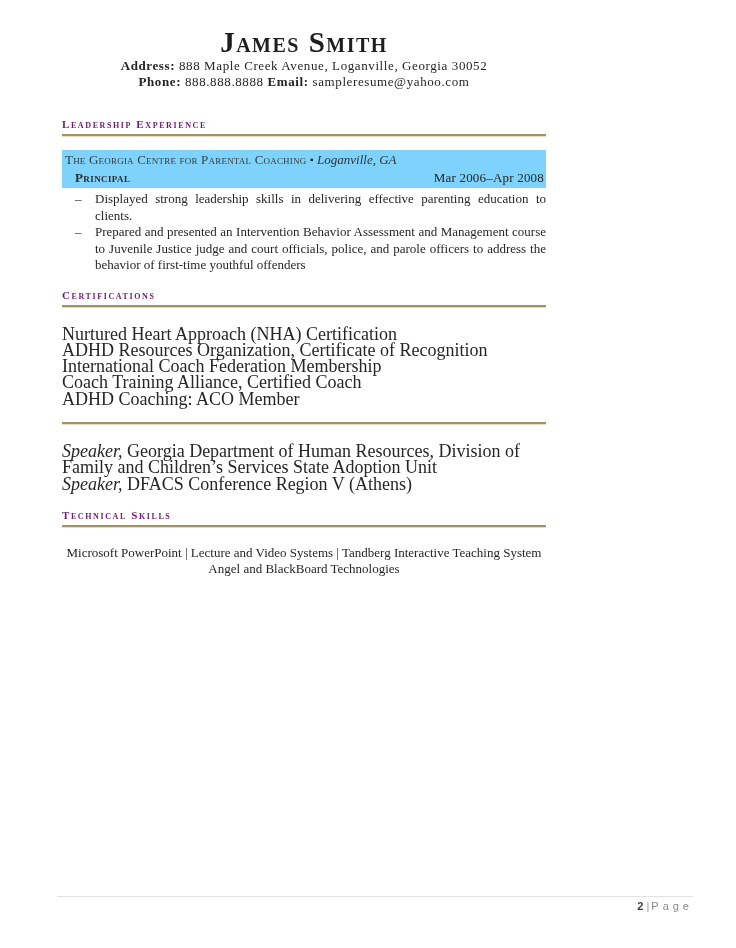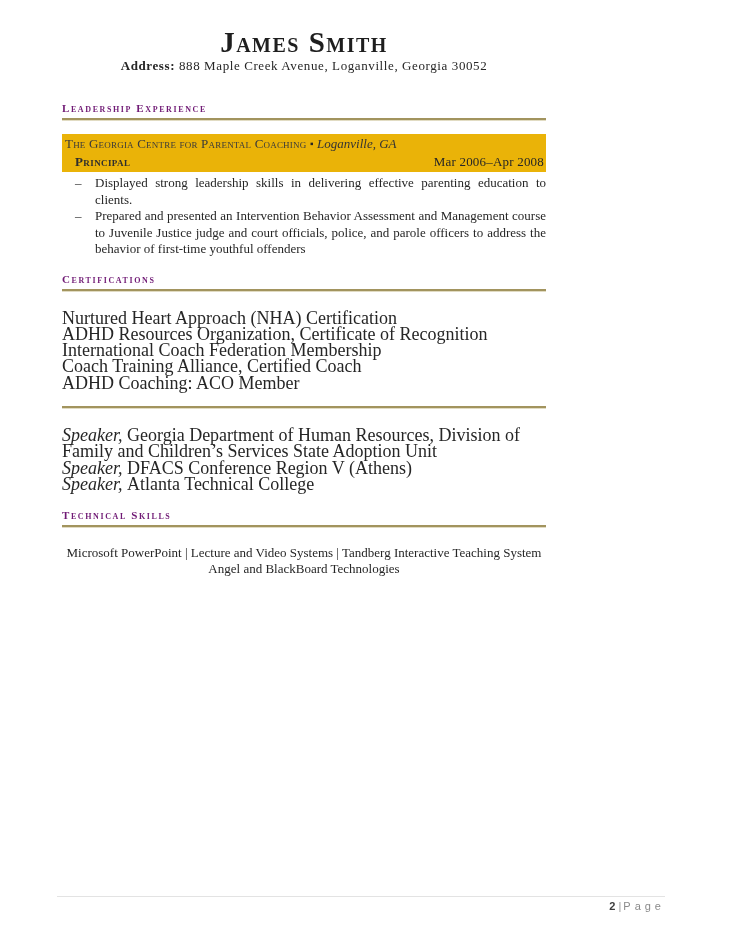--- a/index.html
+++ b/index.html
@@ -50,21 +50,21 @@
   }
   .sec-rule {
     height: 3px;
     margin-top: 2px;
     background: linear-gradient(to bottom, #a2945e 0%, #a2945e 60%, #d9d2b4 60%, #e7e2cd 100%);
   }
 
   
   .employer-box {
     margin-top: 13px;
-    background: #eab308;
+    background: #7dd3fc;
     padding: 1px 2px 2px 3px;
   }
   .employer-line {
     font-size: 13px;
     line-height: 17px;
     font-variant: small-caps;
     letter-spacing: 0.2px;
     color: #3a3a3a;
   }
   .employer-sep { font-variant: normal; font-size: 10px; position: relative; top: -1px; color: #262626; }
@@ -108,21 +108,21 @@
   
   .sec-leadership   { margin-top: 27px; }
   .sec-certifications { margin-top: 14px; }
   .sec-community    { margin-top: 15px; }
   .sec-technical    { margin-top: 16px; }
 
   
   .page-footer {
     position: absolute;
     left: 57px;
-    right: 71px;
+    right: 43px;
     top: 896px;
   }
   .footer-rule { height: 1px; background: #e3e3e3; }
   .footer-text {
     margin-top: 3px;
     text-align: right;
     font-family: "Liberation Sans", sans-serif;
     font-size: 11px;
     color: #8a8a8a;
   }
@@ -131,20 +131,21 @@
   .footer-label { letter-spacing: 4px; color: #8a8a8a; }
 </style>
 </head>
 <body>
 
 <div class="page">
 
   <div class="resume-header">
     <h1 class="resume-name">James Smith</h1>
     <p class="contact-line"><span class="lbl">Address:</span>&nbsp;<span>888 Maple Creek Avenue, Loganville, Georgia 30052</span></p>
+    <p class="contact-line"><span class="lbl">Phone:</span>&nbsp;<span>888.888.8888</span>&nbsp;<span class="lbl">Email:</span>&nbsp;<span>sampleresume@yahoo.com</span></p>
   </div>
 
   <div class="section sec-leadership">
     <h2 class="sec-title">Leadership Experience</h2>
     <div class="sec-rule"></div>
 
     <div class="employer-box">
       <div class="employer-line"><span>The Georgia Centre for Parental Coaching</span>
         <span class="employer-sep">▪</span>
         <span class="employer-loc">Loganville, GA</span></div>
@@ -170,21 +171,20 @@
       <div class="plain-item">Coach Training Alliance, Certified Coach</div>
       <div class="plain-item">ADHD Coaching: ACO Member</div>
     </div>
   </div>
 
   <div class="section sec-community">
     <div class="sec-rule"></div>
     <div class="plain-list">
       <div class="plain-item"><span class="speaker-role">Speaker,</span>&nbsp;<span>Georgia Department of Human Resources, Division of Family and Children’s Services State Adoption Unit</span></div>
       <div class="plain-item"><span class="speaker-role">Speaker,</span>&nbsp;<span>DFACS Conference Region V (Athens)</span></div>
-      <div class="plain-item"><span class="speaker-role">Speaker,</span>&nbsp;<span>Atlanta Technical College</span></div>
     </div>
   </div>
 
   <div class="section sec-technical">
     <h2 class="sec-title">Technical Skills</h2>
     <div class="sec-rule"></div>
     <div class="skills-block">
       <div class="skills-line">Microsoft PowerPoint | Lecture and Video Systems | Tandberg Interactive Teaching System</div>
       <div class="skills-line">Angel and BlackBoard Technologies</div>
     </div>

